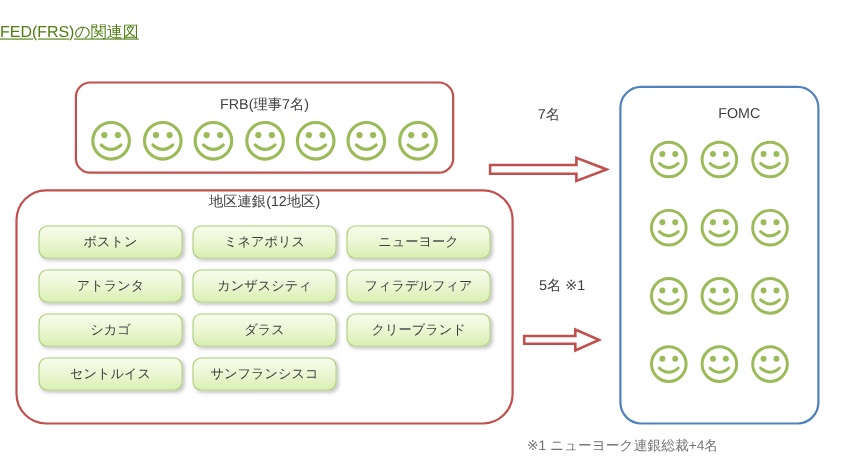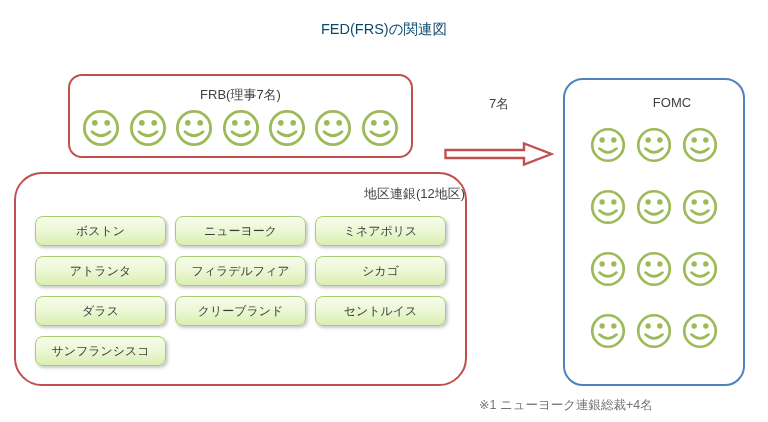--- a/index.html
+++ b/index.html
@@ -6,41 +6,41 @@
     --box-red:#C0504D; --box-blue:#4F81BD; --smiley-green:#9BBB59;
     --button-border-green:#A6CB70; --button-fill-top:#F7FCEC; --button-fill-bottom:#D9EFB2;
     --arrow-red:#C0504D; --text:#3F3F3F;
   }
   html,body{margin:0;padding:0;background:#fff;}
   .canvas{
     position:relative; width:768px; height:422px; background:#fff; overflow:hidden;
     font-family:"Liberation Sans","DejaVu Sans",sans-serif; color:var(--text);
   }
   .diagram-title{
-    position:absolute; top:20px; left:0; right:0; text-align:center;
-    font-size:14.5px; color:#0c4a6e;
+    position:absolute; top:20px; left:0; right:0; text-align:left;
+    font-size:14.5px; color:#4d7c0f;text-decoration:underline;
   }
   
   .frb-box{
     position:absolute; left:68px; top:74px; width:345px; height:84px;
     box-sizing:border-box; border:2px solid var(--box-red); border-radius:14px; background:#fff;
   }
   .frb-box .box-title{ margin-top:10px; text-align:center; font-size:13px; }
   .frb-members{ display:flex; justify-content:space-evenly; align-items:center; margin-top:5px; padding:0 4px; }
   
   .smiley{ width:38px; height:38px; display:block; }
   .smiley .face{ fill:#fff; stroke:var(--smiley-green); stroke-width:3; }
   .smiley .eye{ fill:var(--smiley-green); }
   .smiley .mouth{ fill:none; stroke:var(--smiley-green); stroke-width:3; stroke-linecap:round; }
   
   .district-box{
     position:absolute; left:14px; top:172px; width:453px; height:214px;
     box-sizing:border-box; border:2px solid var(--box-red); border-radius:28px; background:#fff;
   }
-  .district-box .box-title{ margin-top:11px; text-align:right; font-size:13px; }
+  .district-box .box-title{ text-align:center; font-size:13px; }
   .bank-grid{
     margin:13px 19px 0; display:grid; grid-template-columns:repeat(3,1fr);
     column-gap:9px; row-gap:10px;
   }
   .bank-button{
     height:30px; box-sizing:border-box; border:1px solid var(--button-border-green); border-radius:8px;
     background:linear-gradient(to bottom, var(--button-fill-top) 0%, #EAF6D0 55%, var(--button-fill-bottom) 100%);
     box-shadow:1.5px 2px 3px rgba(140,140,140,.45);
     display:flex; align-items:center; justify-content:center;
     font-size:12px; color:#3c3c3c;
@@ -129,31 +129,34 @@
 
   <div class="district-box">
     <div class="box-title">地区連銀(12地区)</div>
     <div class="bank-grid">
   <div class="bank-button">
     <span>ボストン</span>
   </div>
 
 
   <div class="bank-button">
+    <span>ミネアポリス</span>
+  </div>
+
+  <div class="bank-button">
     <span>ニューヨーク</span>
   </div>
 
   <div class="bank-button">
-    <span>ミネアポリス</span>
-  </div>
-
-  <div class="bank-button">
     <span>アトランタ</span>
   </div>
 
+  <div class="bank-button">
+    <span>カンザスシティ</span>
+  </div>
 
   <div class="bank-button">
     <span>フィラデルフィア</span>
   </div>
 
   <div class="bank-button">
     <span>シカゴ</span>
   </div>
 
   <div class="bank-button">
@@ -174,20 +177,26 @@
 </div>
   </div>
 
   <div class="arrow-group arrow-top">
     <div class="arrow-label">7名</div>
     <svg width="110" height="26" viewBox="0 0 110 26" aria-hidden="true">
       <path class="block-arrow" d="M1.5 9 H80 V2.5 L107.5 13 L80 23.5 V17 H1.5 Z"></path>
     </svg>
   </div>
 
+  <div class="arrow-group arrow-bottom">
+    <div class="arrow-label">5名 ※1</div>
+    <svg width="72" height="24" viewBox="0 0 72 24" aria-hidden="true">
+      <path class="block-arrow" d="M1.5 8.5 H48 V2.5 L69.5 12 L48 21.5 V15.5 H1.5 Z"></path>
+    </svg>
+  </div>
 
   <div class="fomc-box">
     <div class="box-title">FOMC</div>
     <div class="fomc-members">
   <svg class="smiley" viewBox="0 0 40 40" aria-hidden="true">
     <circle class="face" cx="20" cy="20" r="17.5"></circle>
     <circle class="eye" cx="13.5" cy="14.5" r="3"></circle>
     <circle class="eye" cx="26.5" cy="14.5" r="3"></circle>
     <path class="mouth" d="M10.5 24 Q20 32.5 29.5 24"></path>
   </svg>

